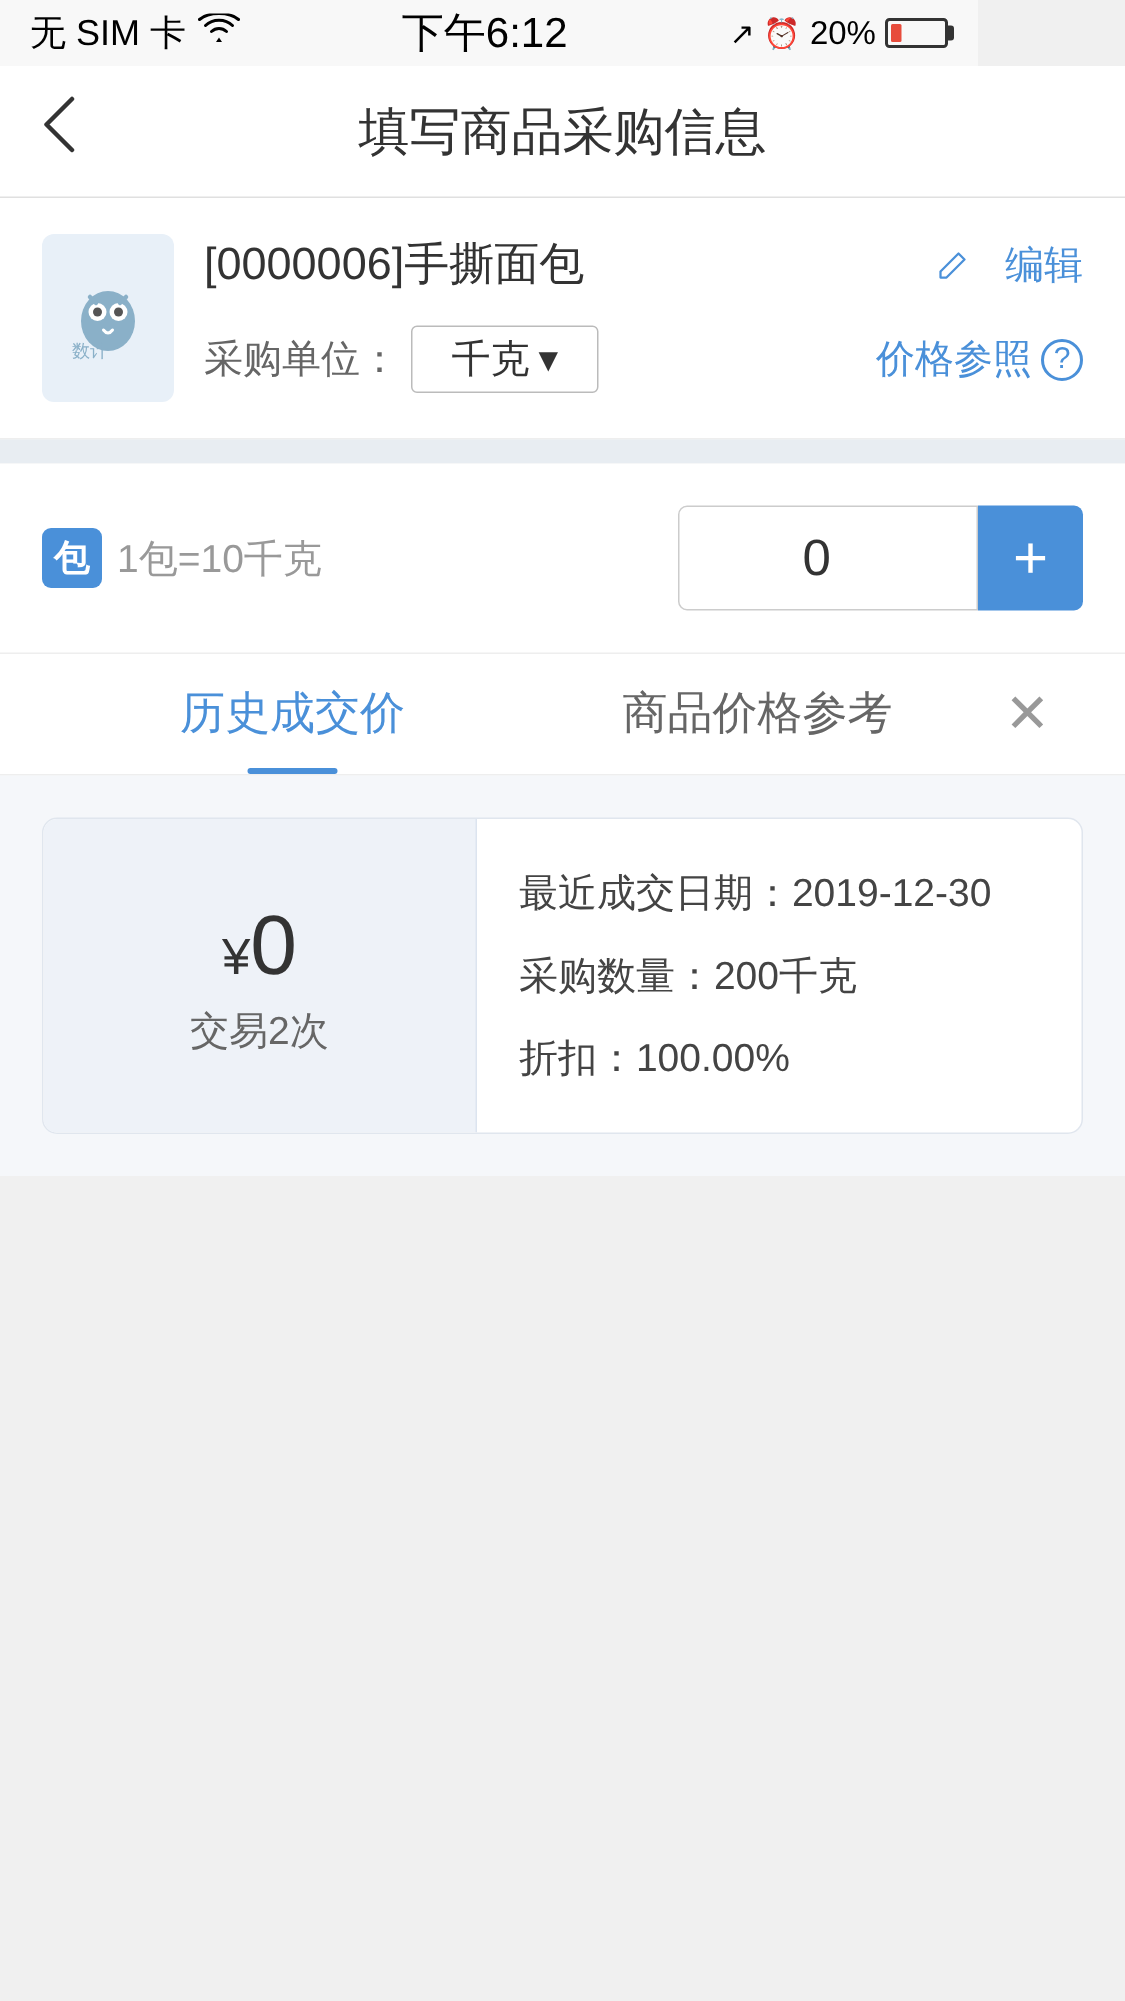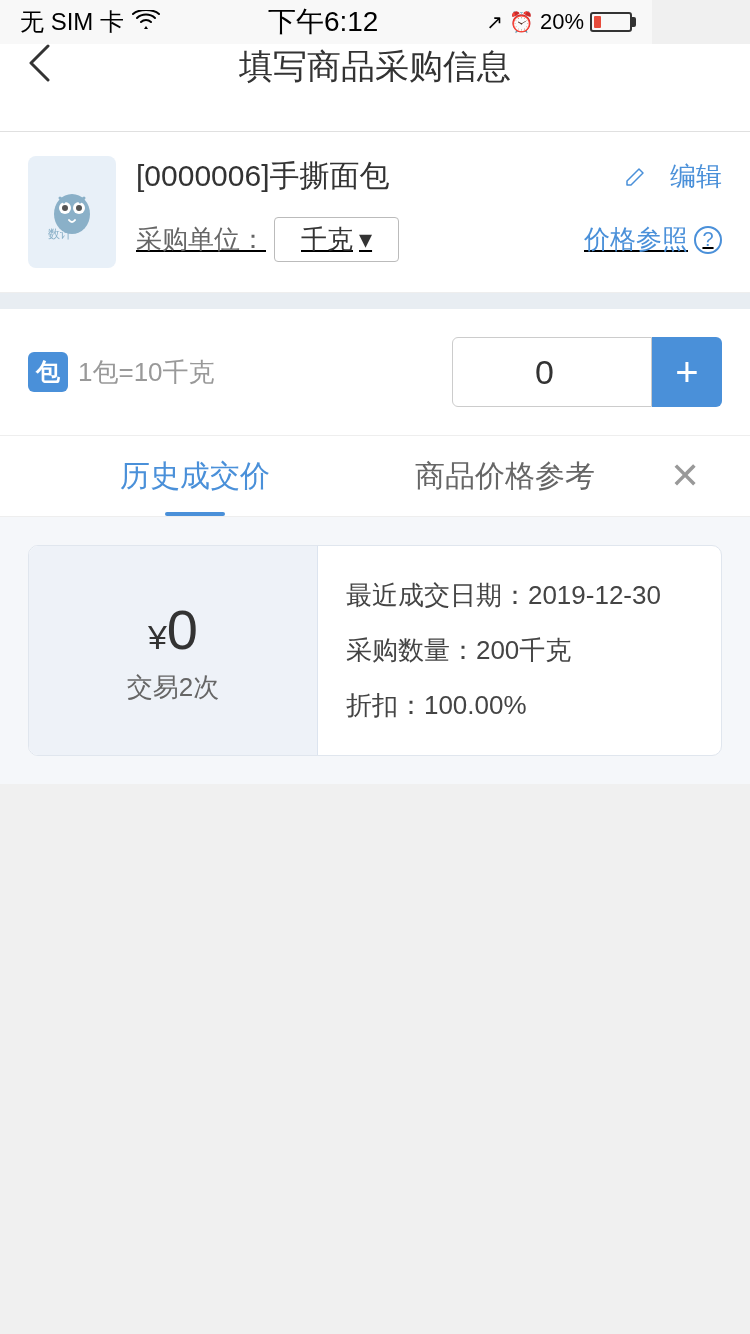--- a/index.html
+++ b/index.html
@@ -53,21 +53,21 @@
       background: #e74c3c;
       border-radius: 1px;
     }
 
     
     .nav-bar {
       width: 750px;
       height: 88px;
       background: #fff;
       display: flex;
-      align-items: flex-start;
+      align-items: center;
       justify-content: center;
       position: relative;
       border-bottom: 1px solid #e0e0e0;
     }
     .nav-back {
       position: absolute;
       left: 28px;
       font-size: 36px;
       color: #333;
       cursor: pointer;
@@ -115,21 +115,20 @@
       color: #4a90d9;
       display: flex;
       align-items: center;
       gap: 20px;
       cursor: pointer;
     }
     .product-unit-row {
       display: flex;
       align-items: center;
       justify-content: space-between;
-      text-decoration: underline;
     }
     .unit-label { font-size: 26px; color: #666; }
     .unit-select {
       display: inline-flex;
       align-items: center;
       border: 1px solid #bbb;
       border-radius: 4px;
       padding: 4px 26px;
       font-size: 26px;
       color: #333;

